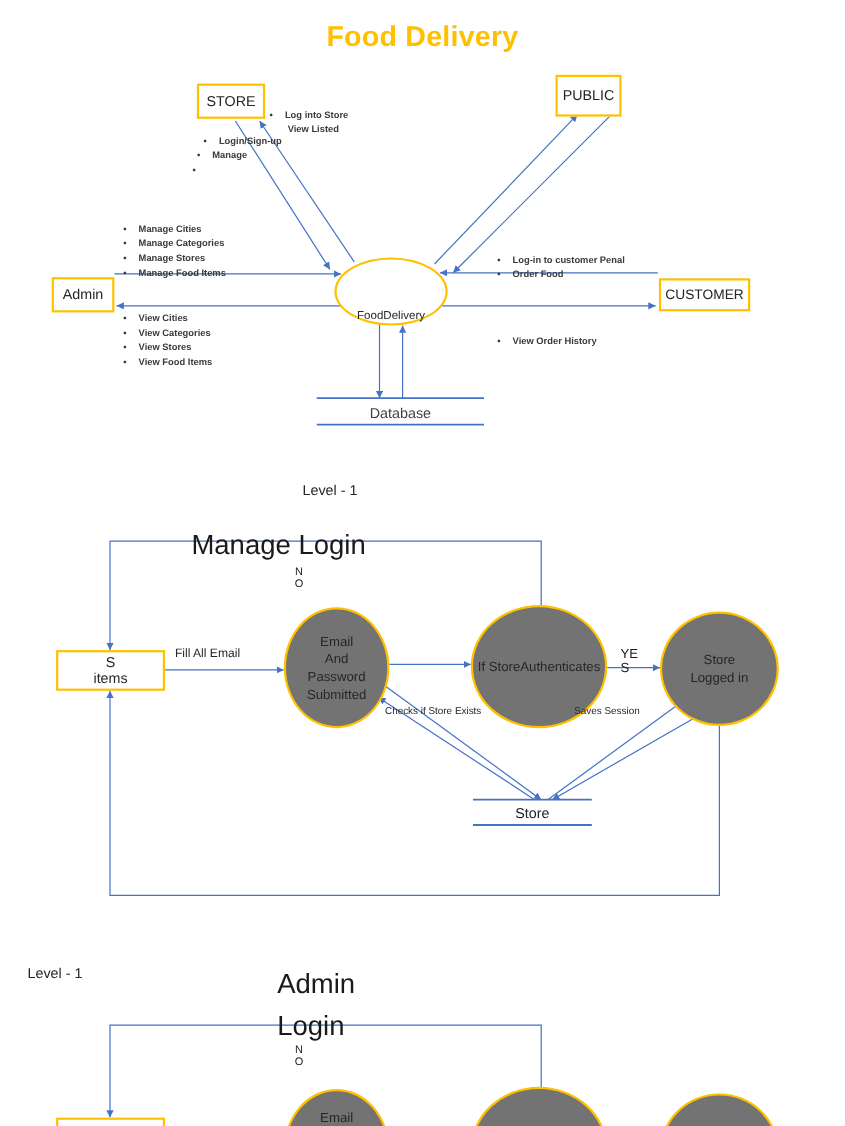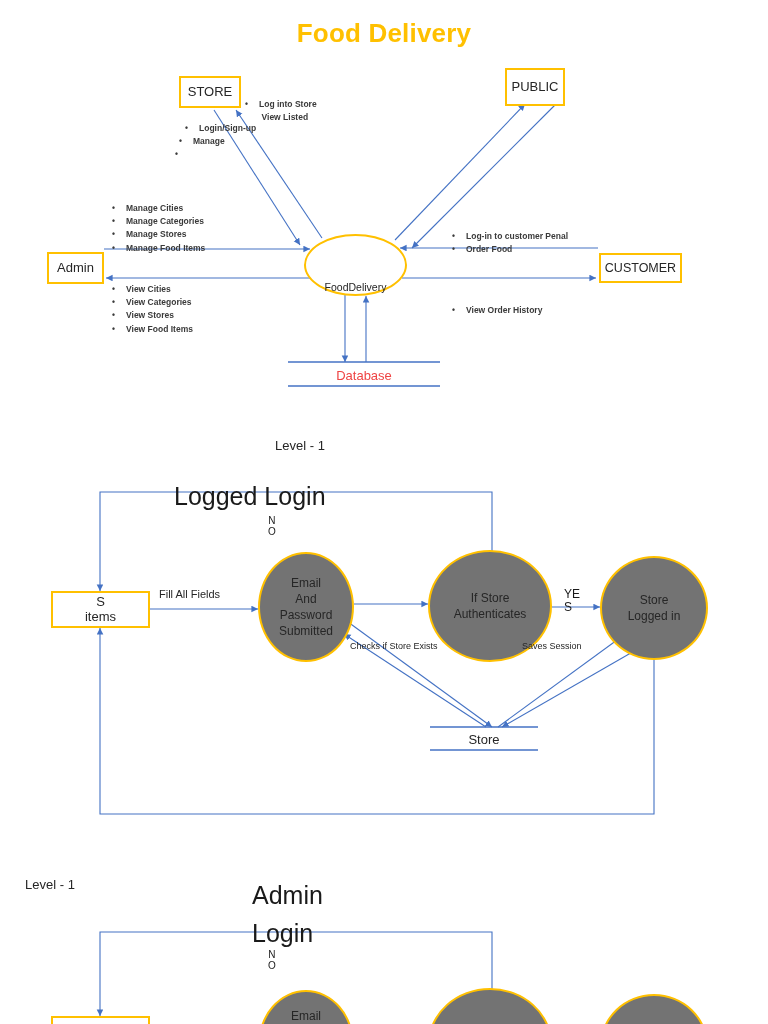--- a/index.html
+++ b/index.html
@@ -197,21 +197,21 @@
               border:2px solid #FFC000; border-radius:50%; background:#fff;
               display:flex; align-items:flex-end;
               justify-content:center; box-sizing:border-box; font-size:10.5px;
               line-height:1.35; color:#262626;">
     <span>Food</span>
     <span>Delivery</span>
   </div>
 
   <div class="abs" style="left:288px; top:364px; width:152px; height:22px;
               display:flex; align-items:center; justify-content:center;
-              font-size:13px; color:#ef4444;">
+              font-size:13px; color:#404040;">
     <span>Database</span>
   </div>
 
   <div class="abs bullets" style="left:245px; top:98px;">
     <span class="row"><span class="bdot">•</span><span>Log into Store</span></span>
     <span class="row" style="padding-left:8px;text-align:center;"><span>View Listed</span></span>
   </div>
 
   <div class="abs bullets" style="left:185px; top:122px;">
     <span class="row"><span class="bdot">•</span><span>Login/Sign-up</span></span>
@@ -241,48 +241,48 @@
 
   <div class="abs bullets" style="left:452px; top:282px;margin-top:22px;">
     <span class="row"><span class="bdot">•</span><span>View Order History</span></span>
   </div>
 
   <div class="abs section-label" style="left:275px; top:438px;">
     <span>Level - 1</span>
   </div>
 
   <div class="abs section-heading" style="left:174px; top:482px;">
-    <span>Logged Login</span>
+    <span>Manage Login</span>
   </div>
 
   <div class="abs stack-letter" style="left:268px; top:516px;">
     <div>N</div>
     <div>O</div>
   </div>
 
   <div class="abs" style="left:51px; top:591px; width:99px; height:37px;
               border:2px solid #FFC000; background:#fff; box-sizing:border-box;
               display:flex; flex-direction:column; align-items:center;
               justify-content:center;">
     <span class="wrap-letter">S</span>
     <span class="wrap-letter">items</span>
   </div>
 
   <div class="abs flow-label" style="left:159px; top:588px;">
-    <span>Fill All Fields</span>
+    <span>Fill All Email</span>
   </div>
 
   <div class="abs process" style="left:258px; top:552px; width:96px; height:110px; flex-direction:column;">
     <span>Email</span>
     <span>And</span>
     <span>Password</span>
     <span>Submitted</span>
   </div>
 
-  <div class="abs process" style="left:428px; top:550px; width:124px; height:112px; flex-direction:column;">
+  <div class="abs process" style="left:428px; top:550px; width:124px; height:112px; flex-direction:row;">
     <span>If Store</span>
     <span>Authenticates</span>
   </div>
 
   <div class="abs stack-letter" style="left:564px; top:588px; font-size:12px; text-align:left;">
     <div>YE</div>
     <div>S</div>
   </div>
 
   <div class="abs process" style="left:600px; top:556px; width:108px; height:104px; flex-direction:column;">

